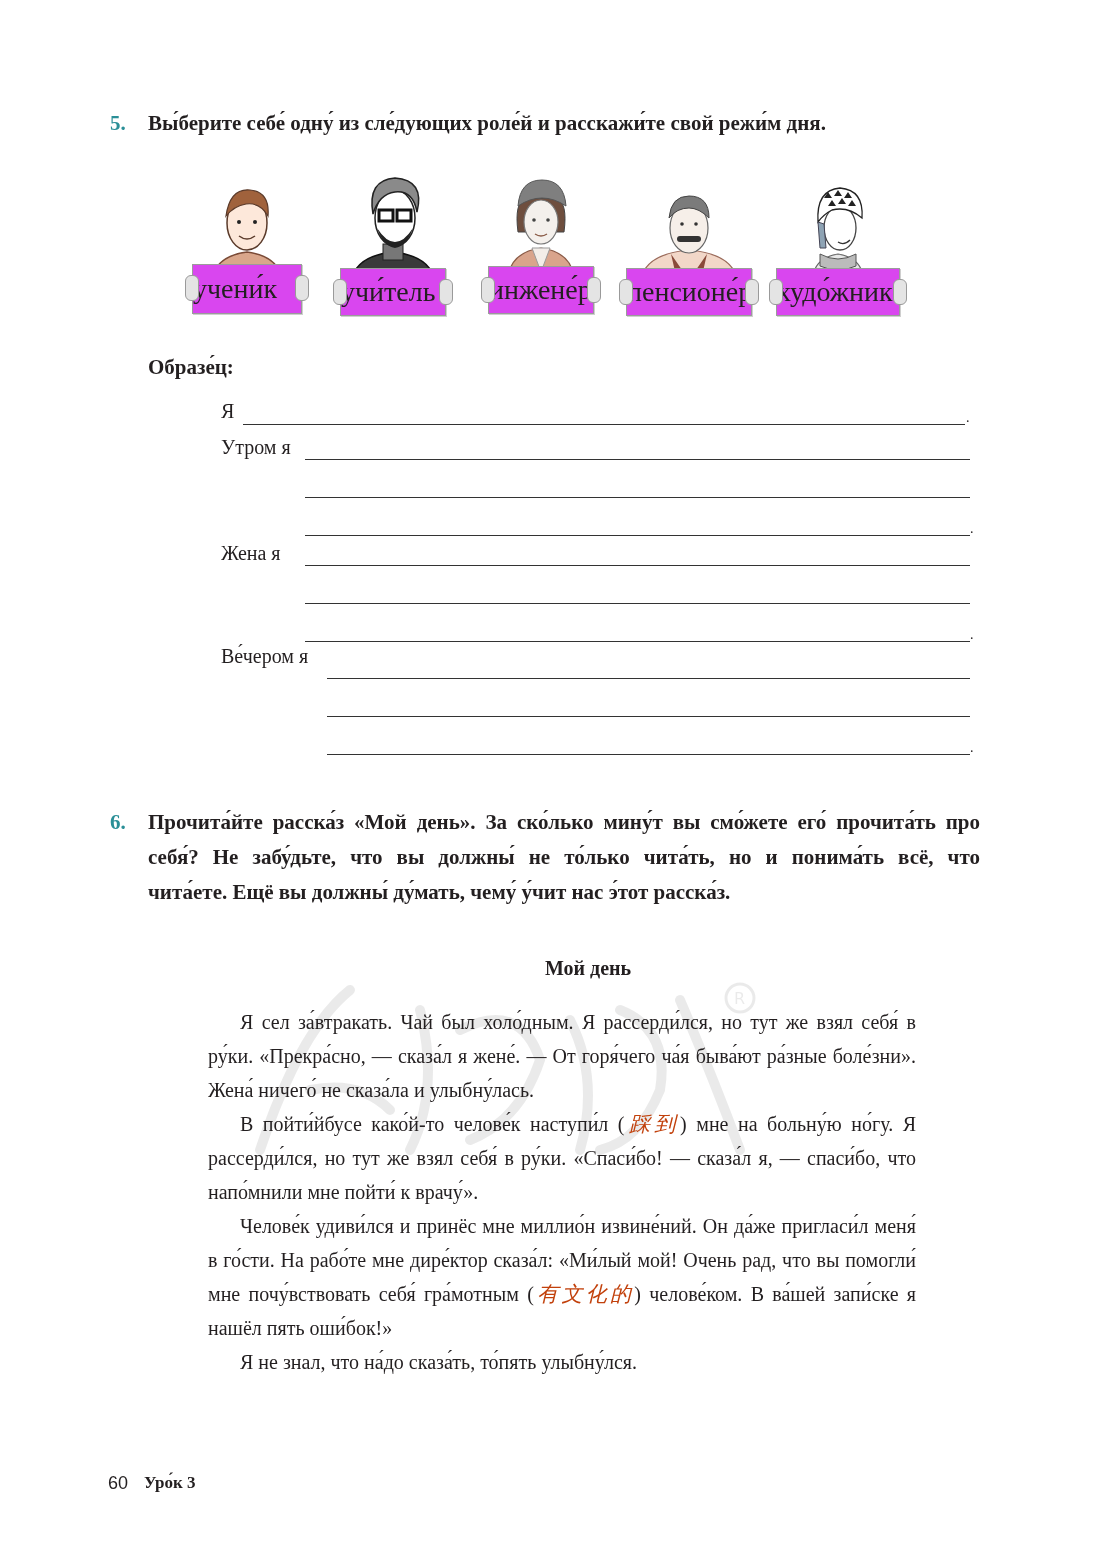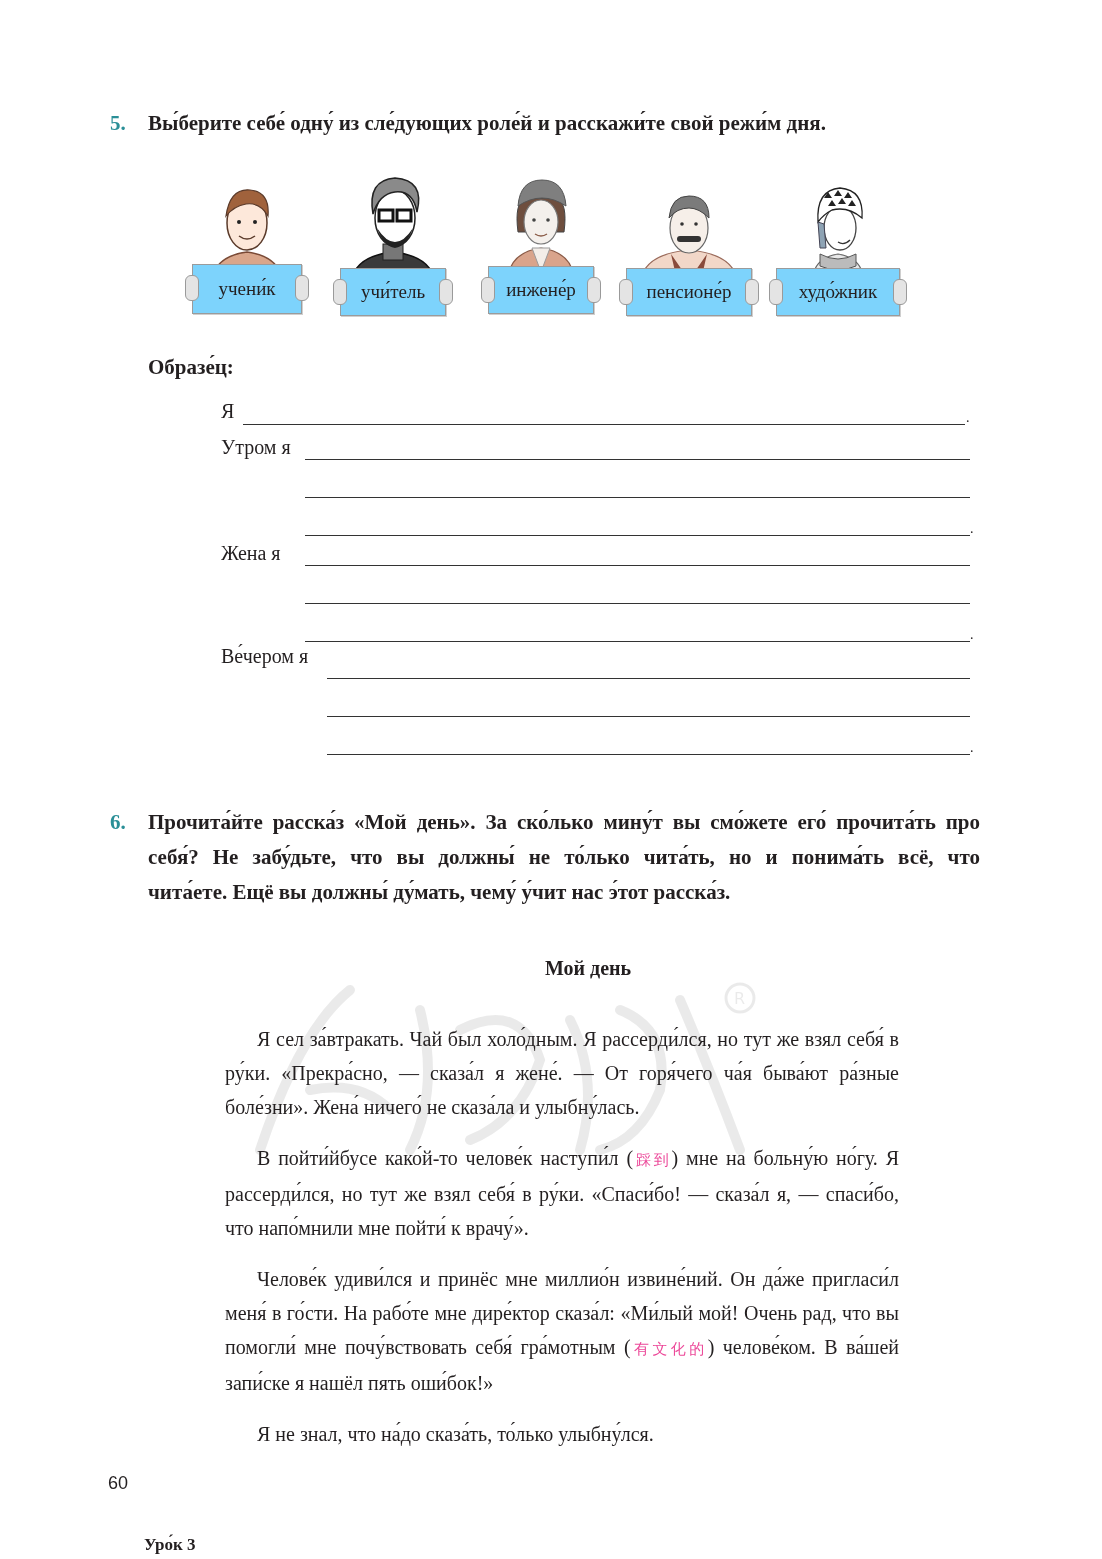--- a/index.html
+++ b/index.html
@@ -6,42 +6,42 @@
   body { width: 1102px; height: 1559px; position: relative; overflow: hidden;
          font-family: "Liberation Serif", "DejaVu Serif", serif; color: #231f20; }
   .abs { position: absolute; }
   .task { left: 110px; width: 870px; font-weight: bold; font-size: 21px; line-height: 35px; }
   .task .num { position: absolute; left: 0; top: 0; color: #2a8f97; font-weight: bold; }
   .task .txt { margin-left: 38px; display: block; text-align: justify; }
 
   
   .role { position: absolute; }
   .role .figure { position: absolute; left: 50%; transform: translateX(-50%); }
-  .role .card { position: absolute; left: 0; right: 0; bottom: 0; height: 46px; background: #7dd3fc;
+  .role .card { position: absolute; left: 0; right: 0; bottom: 0; height: 46px; background: #d946ef;
                 border: 1.5px solid #9b9b9b; box-shadow: 1px 1px 0 #cfcfcf;
-                display: flex; align-items: center; justify-content: center; font-size: 19px; color: #231f20; }
+                display: flex; align-items: center; justify-content: flex-start; font-size: 28px; color: #231f20; }
   .hand { position: absolute; top: 10px; width: 12px; height: 24px; background: #e4e4e4;
           border: 1px solid #9a9a9a; border-radius: 6px; }
   .hand.l { left: -8px; } .hand.r { right: -8px; }
 
   .sample-title { left: 148px; top: 355px; font-weight: bold; font-size: 21px; }
   .lbl { font-size: 20px; }
   .line { position: absolute; height: 0; border-top: 1.4px solid #333; }
   .dot { position: absolute; font-size: 14px; }
 
   .story-title { left: 0; width: 1088px; text-align: center; top: 957px; font-weight: bold; font-size: 20px; padding-left: 44px; }
   .story { left: 208px; width: 708px; font-size: 20px; line-height: 34px; color: #231f20; }
-  .story p { margin: 17px; text-indent: 32px; text-align: justify; }
+  .story p { margin: 0; text-indent: 32px; text-align: justify; }
   .story p.last { text-align-last: left; }
-  .cjk { font-family: "DejaVu Sans", sans-serif; font-size: 15px; color: #ec4899; }
+  .cjk { font-family: "DejaVu Sans", sans-serif; font-size: 21px; color: #c2410c; font-style: italic; }
 
   .watermark { left: 240px; top: 970px; width: 520px; height: 190px; opacity: 0.08; }
 
   .footer-num { left: 108px; top: 1473px; font-family: "Liberation Sans", sans-serif; font-size: 18px; }
-  .footer-lesson { left: 144px; top: 1535px; font-weight: bold; font-size: 17px; }
+  .footer-lesson { left: 144px; top: 1473px; font-weight: bold; font-size: 17px; }
 </style>
 </head>
 <body>
 
 <div class="abs task" style="top:106px;">
   <span class="num">5.</span>
   <span class="txt">Вы́берите себе́ одну́ из сле́дующих роле́й и расскажи́те свой режи́м дня.</span>
 </div>
 
 <div>
@@ -169,17 +169,17 @@
   <circle cx="500" cy="28" r="14" fill="none" stroke="#000" stroke-width="3"></circle>
   <text x="494" y="34" font-size="16" font-family="DejaVu Sans, sans-serif">R</text>
 </svg>
 
 <div class="abs story-title">Мой день</div>
 
 <div class="abs story" style="top:1005px;">
   <p>Я сел за́втракать. Чай был холо́дным. Я рассерди́лся, но тут же взял себя́ в ру́ки. «Прекра́сно, — сказа́л я жене́. — От горя́чего ча́я быва́ют ра́зные боле́зни». Жена́ ничего́ не сказа́ла и улыбну́лась.</p>
   <p><span>В пойти́йбусе како́й-то челове́к наступи́л (</span><span class="cjk">踩到</span><span>) мне на больну́ю но́гу. Я рассерди́лся, но тут же взял себя́ в ру́ки. «Спаси́бо! — сказа́л я, — спаси́бо, что напо́мнили мне пойти́ к врачу́».</span></p>
   <p><span>Челове́к удиви́лся и принёс мне миллио́н извине́ний. Он да́же пригласи́л меня́ в го́сти. На рабо́те мне дире́ктор сказа́л: «Ми́лый мой! Очень рад, что вы помогли́ мне почу́вствовать себя́ гра́мотным (</span><span class="cjk">有文化的</span><span>) челове́ком. В ва́шей запи́ске я нашёл пять оши́бок!»</span></p>
-  <p class="last">Я не знал, что на́до сказа́ть, то́лько улыбну́лся.</p>
+  <p class="last">Я не знал, что на́до сказа́ть, то́пять улыбну́лся.</p>
 </div>
 
 <span class="abs footer-num">60</span>
 <span class="abs footer-lesson">Уро́к 3</span>
 
 </body></html>

